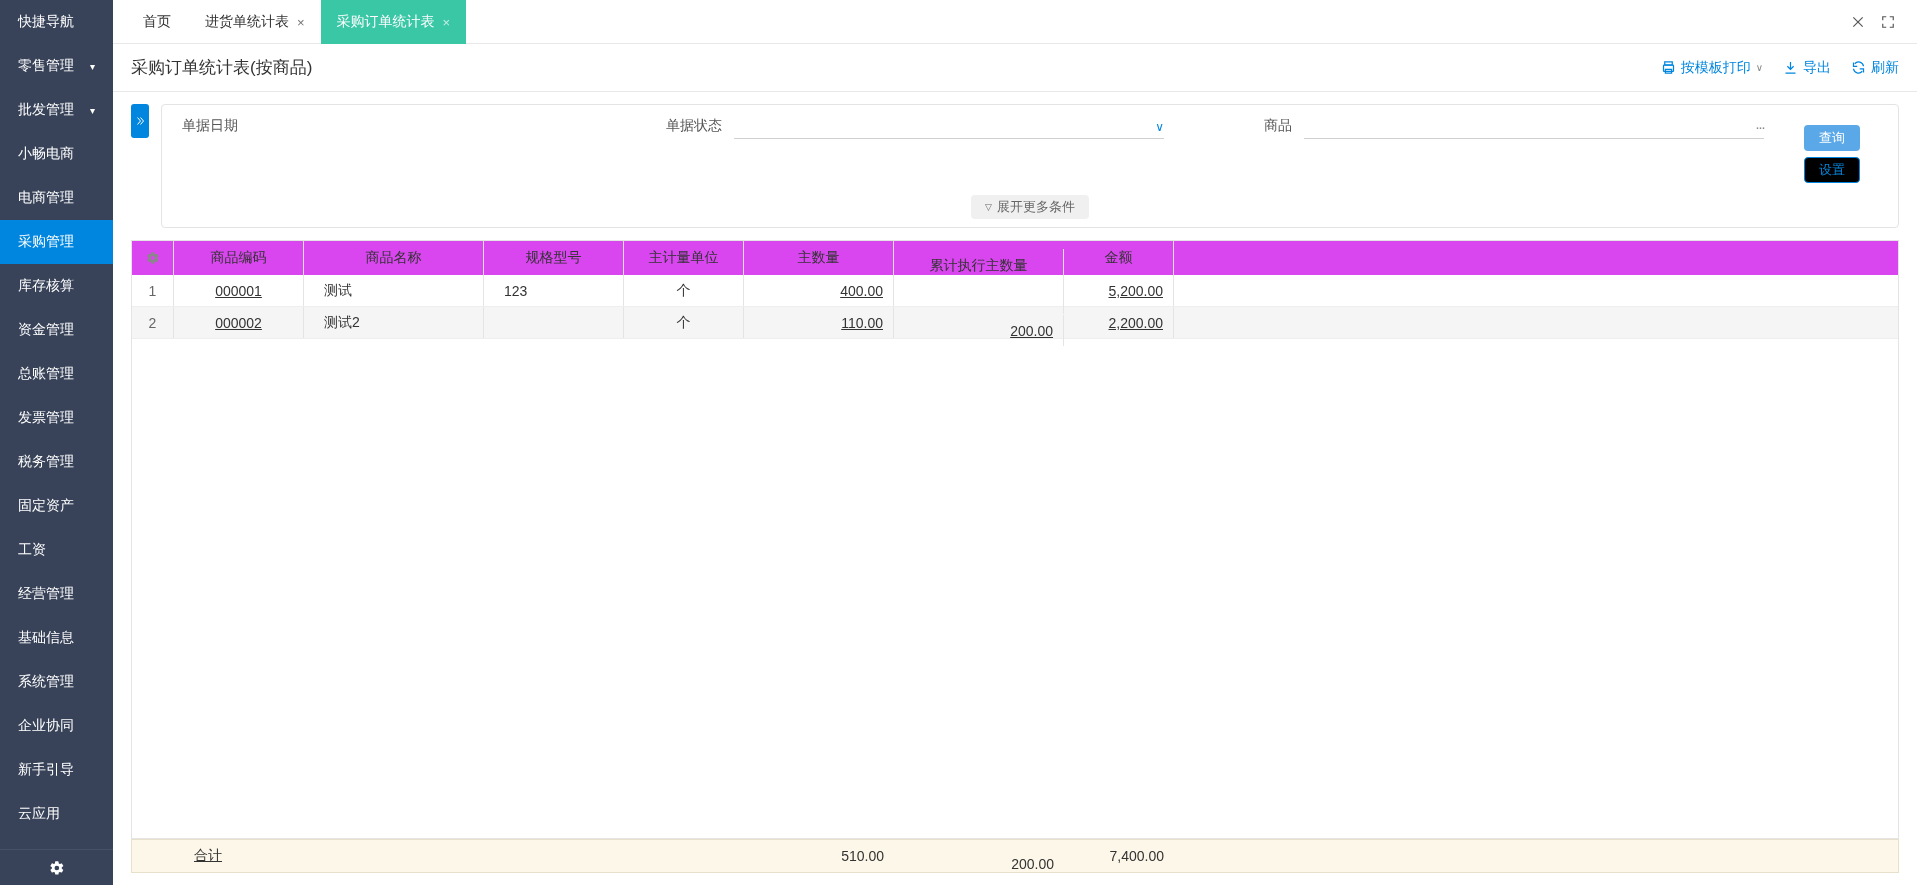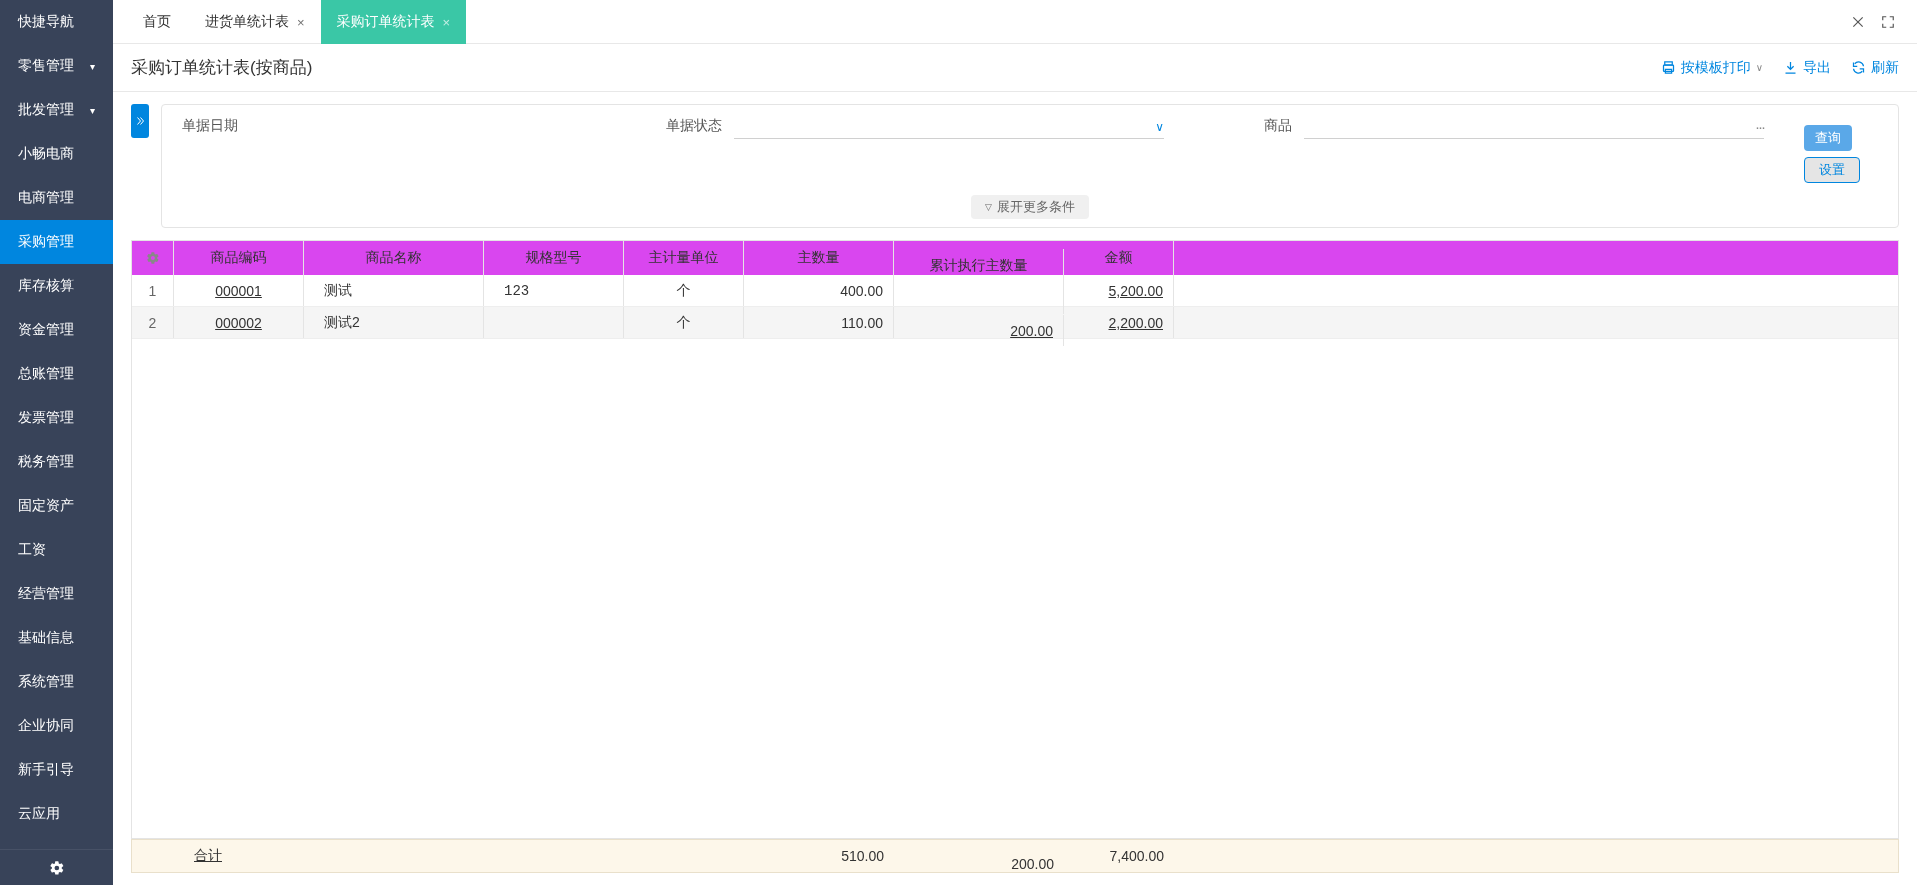--- a/index.html
+++ b/index.html
@@ -239,29 +239,29 @@
     }
     .filter-actions {
       display: flex;
       flex-direction: column;
       gap: 6px;
       padding: 10px 18px 0 0;
     }
     .btn-primary {
       background: #5aa8e8;
       color: #fff;
-      width: 48px;
+      width: 56px;
       height: 26px;
       border-radius: 4px;
       border: none;
       cursor: pointer;
       font-size: 13px;
     }
     .btn-outline {
-      background: #e5e5e5;
+      background: #000000;
       color: #0086df;
       border: 1px solid #0086df;
       width: 56px;
       height: 26px;
       border-radius: 4px;
       cursor: pointer;
       font-size: 13px;
     }
     .expand-bar {
       display: flex;
@@ -318,21 +318,21 @@
     .td {
       font-size: 14px;
       color: #333;
     }
     .th:last-child, .td:last-child {
       border-right: none;
     }
     .col-gear { width: 42px; justify-content: center; }
     .col-code { width: 130px; }
     .col-name { width: 180px; }
-    .col-spec { width: 140px; font-family: Liberation Mono, monospace; }
+    .col-spec { width: 140px; }
     .col-unit { width: 120px; }
     .col-qty { width: 150px; }
     .col-exec { width: 170px; margin-top: 16px; }
     .col-amount { width: 110px; }
     .col-rest { flex: 1; border-right: none; }
     .th.col-gear svg { width: 14px; height: 14px; fill: #888; }
     .tbody {
       flex: 1;
       overflow: auto;
     }
@@ -341,21 +341,21 @@
       height: 32px;
       border-bottom: 1px solid #eee;
       align-items: center;
     }
     .trow:nth-child(even) { background: #f5f5f5; }
     .td.col-gear { justify-content: center; color: #666; }
     .td.col-code { justify-content: center; text-decoration: underline; }
     .td.col-name { padding-left: 20px; }
     .td.col-spec { padding-left: 20px; }
     .td.col-unit { justify-content: center; }
-    .td.col-qty { justify-content: flex-end; }
+    .td.col-qty { justify-content: flex-end; text-decoration: underline; }
     .td.col-exec { justify-content: flex-end; text-decoration: underline; }
     .td.col-amount { justify-content: flex-end; text-decoration: underline; }
     .td.no-underline { text-decoration: none; }
     .tfoot {
       display: flex;
       height: 34px;
       align-items: center;
       background: #fdf7ea;
       font-size: 14px;
       color: #333;

